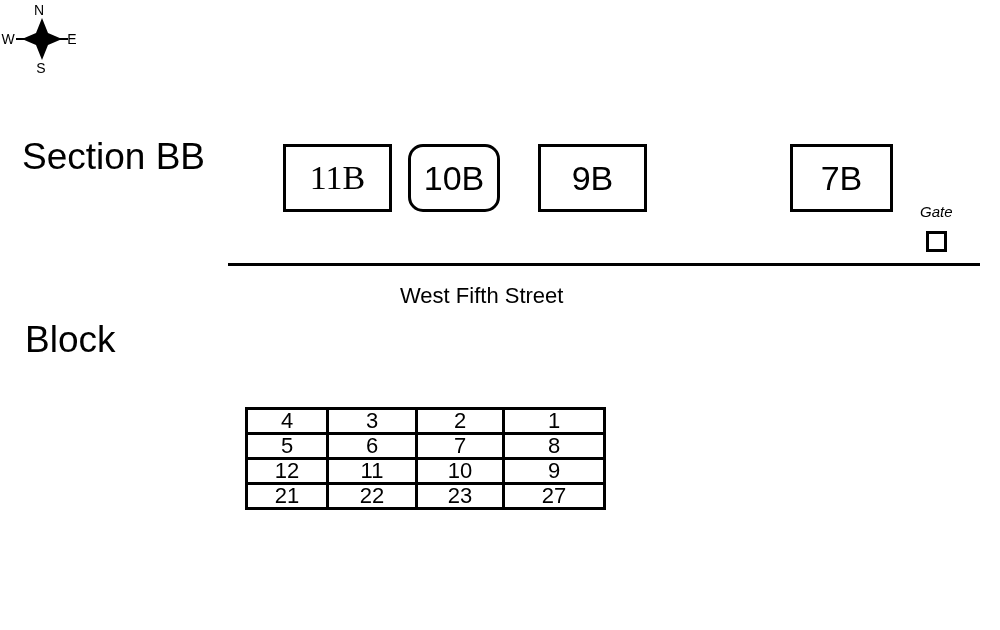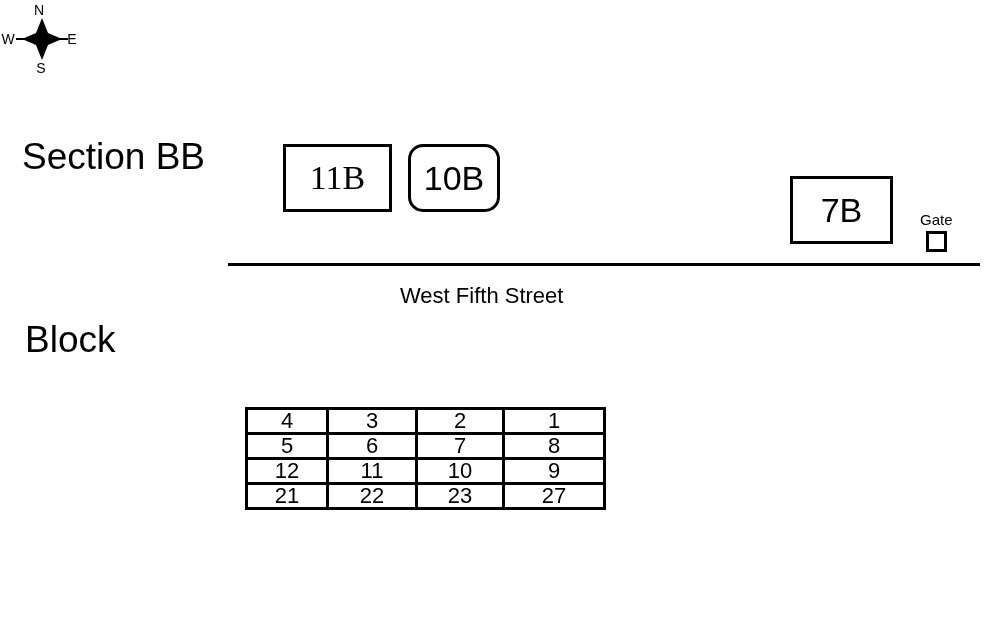--- a/index.html
+++ b/index.html
@@ -39,24 +39,24 @@
     background: #ffffff;
     display: flex;
     align-items: center;
     justify-content: center;
     font-size: 34px;
   }
   .lot-box.b0 { left: 283px; width: 109px; font-family: Liberation Serif, serif; }
   .lot-box.b1 { left: 408px; width: 92px; border-radius: 15px; }
   .lot-box.b2 { left: 538px; width: 109px; }
   .lot-box.b3 { left: 663px; width: 110px; }
-  .lot-box.b4 { left: 790px; width: 103px; margin-top: 32px; }
+  .lot-box.b4 { left: 790px; width: 103px; }
 
   
-  .gate-label { left: 920px; top: 212px; font-size: 15px; line-height: 1.1; }
+  .gate-label { left: 920px; top: 204px; font-size: 15px; line-height: 1.1; font-style: italic; }
   .gate-square {
     left: 926px; top: 231px;
     width: 21px; height: 21px;
     border: 3px solid #000000;
     box-sizing: border-box;
     background: #ffffff;
   }
 
   
   .street-line {
@@ -115,20 +115,23 @@
   </svg>
 
   <div class="abs heading section">Section BB</div>
 
   <div class="abs lot-box b0">
     <span>11B</span>
   </div>
   <div class="abs lot-box b1">
     <span>10B</span>
   </div>
+  <div class="abs lot-box b2">
+    <span>9B</span>
+  </div>
   <div class="abs lot-box b4">
     <span>7B</span>
   </div>
 
   <div class="abs gate-label">Gate</div>
   <div class="abs gate-square"></div>
 
   <div class="abs street-line"></div>
   <div class="abs street-label">West Fifth Street</div>
 

